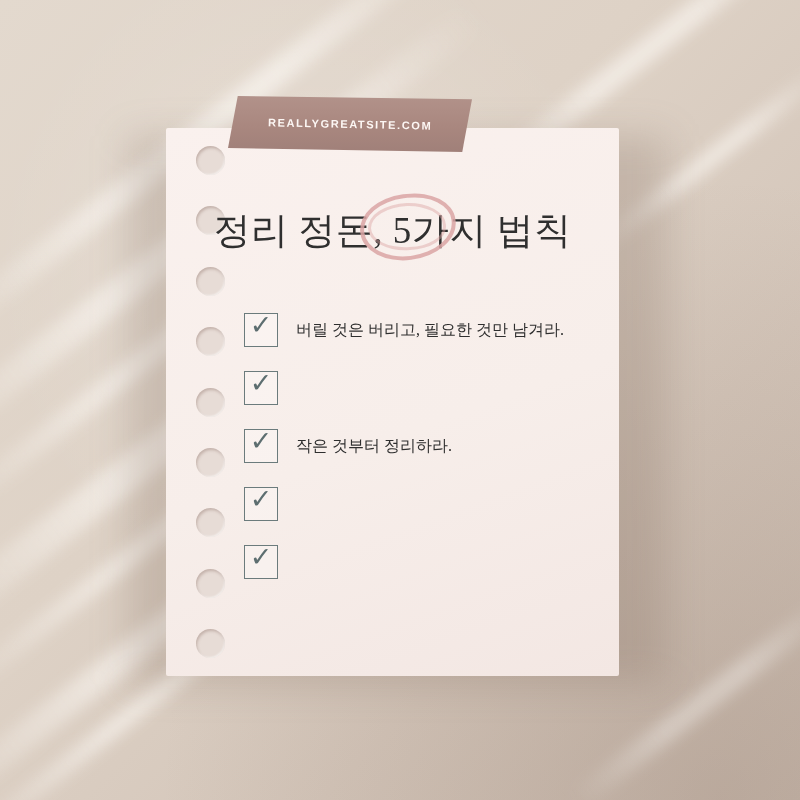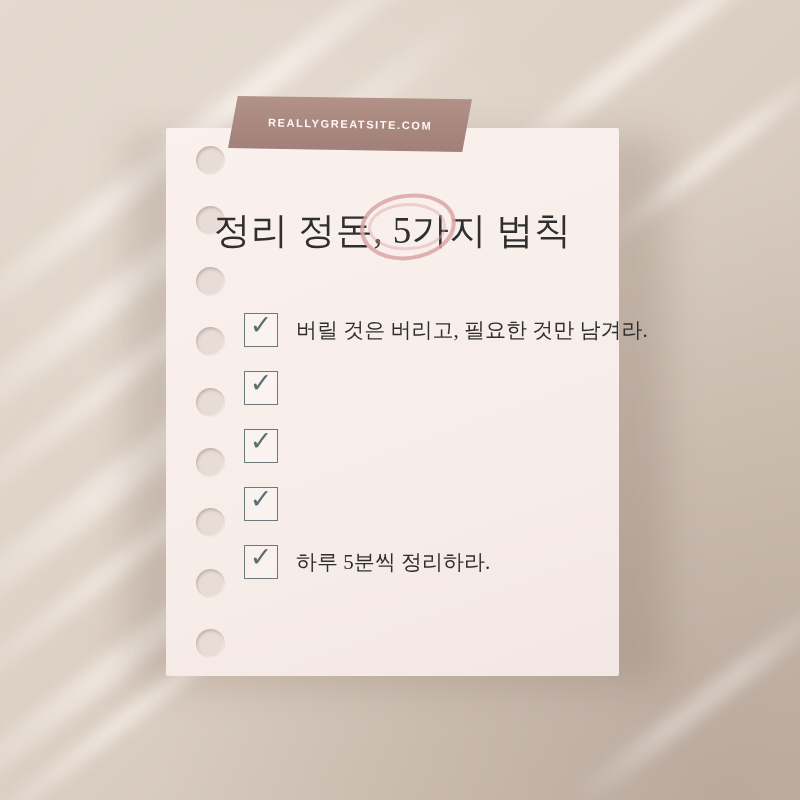--- a/index.html
+++ b/index.html
@@ -185,21 +185,21 @@
     top: -5px;
     width: 32px;
     height: 32px;
     font-size: 27px;
     line-height: 32px;
     text-align: center;
     color: #5d6e70;
     font-family: "DejaVu Sans", sans-serif;
   }
   .row-text {
-    font-size: 21px;
+    font-size: 16px;
     color: #2e2e2e;
     white-space: nowrap;
     font-family: "Liberation Serif", serif;
   }
 </style>
 </head>
 <body>
 
 <div class="stage">
 
@@ -250,33 +250,33 @@
       <div class="row">
         <span class="check">
           <span class="tick">✓</span>
         </span>
       </div>
 
       <div class="row">
         <span class="check">
           <span class="tick">✓</span>
         </span>
-      </div>
-
-      <div class="row">
-        <span class="check">
-          <span class="tick">✓</span>
-        </span>
-      </div>
-
-      <div class="row">
-        <span class="check">
-          <span class="tick">✓</span>
-        </span>
-        <span class="row-text">하루 5분씩 정리하라.</span>
+        <span class="row-text">작은 것부터 정리하라.</span>
+      </div>
+
+      <div class="row">
+        <span class="check">
+          <span class="tick">✓</span>
+        </span>
+      </div>
+
+      <div class="row">
+        <span class="check">
+          <span class="tick">✓</span>
+        </span>
       </div>
 
     </div>
   </div>
 
   <div class="tape">
     <span class="tape-text">REALLYGREATSITE.COM</span>
   </div>
 
 </div>

